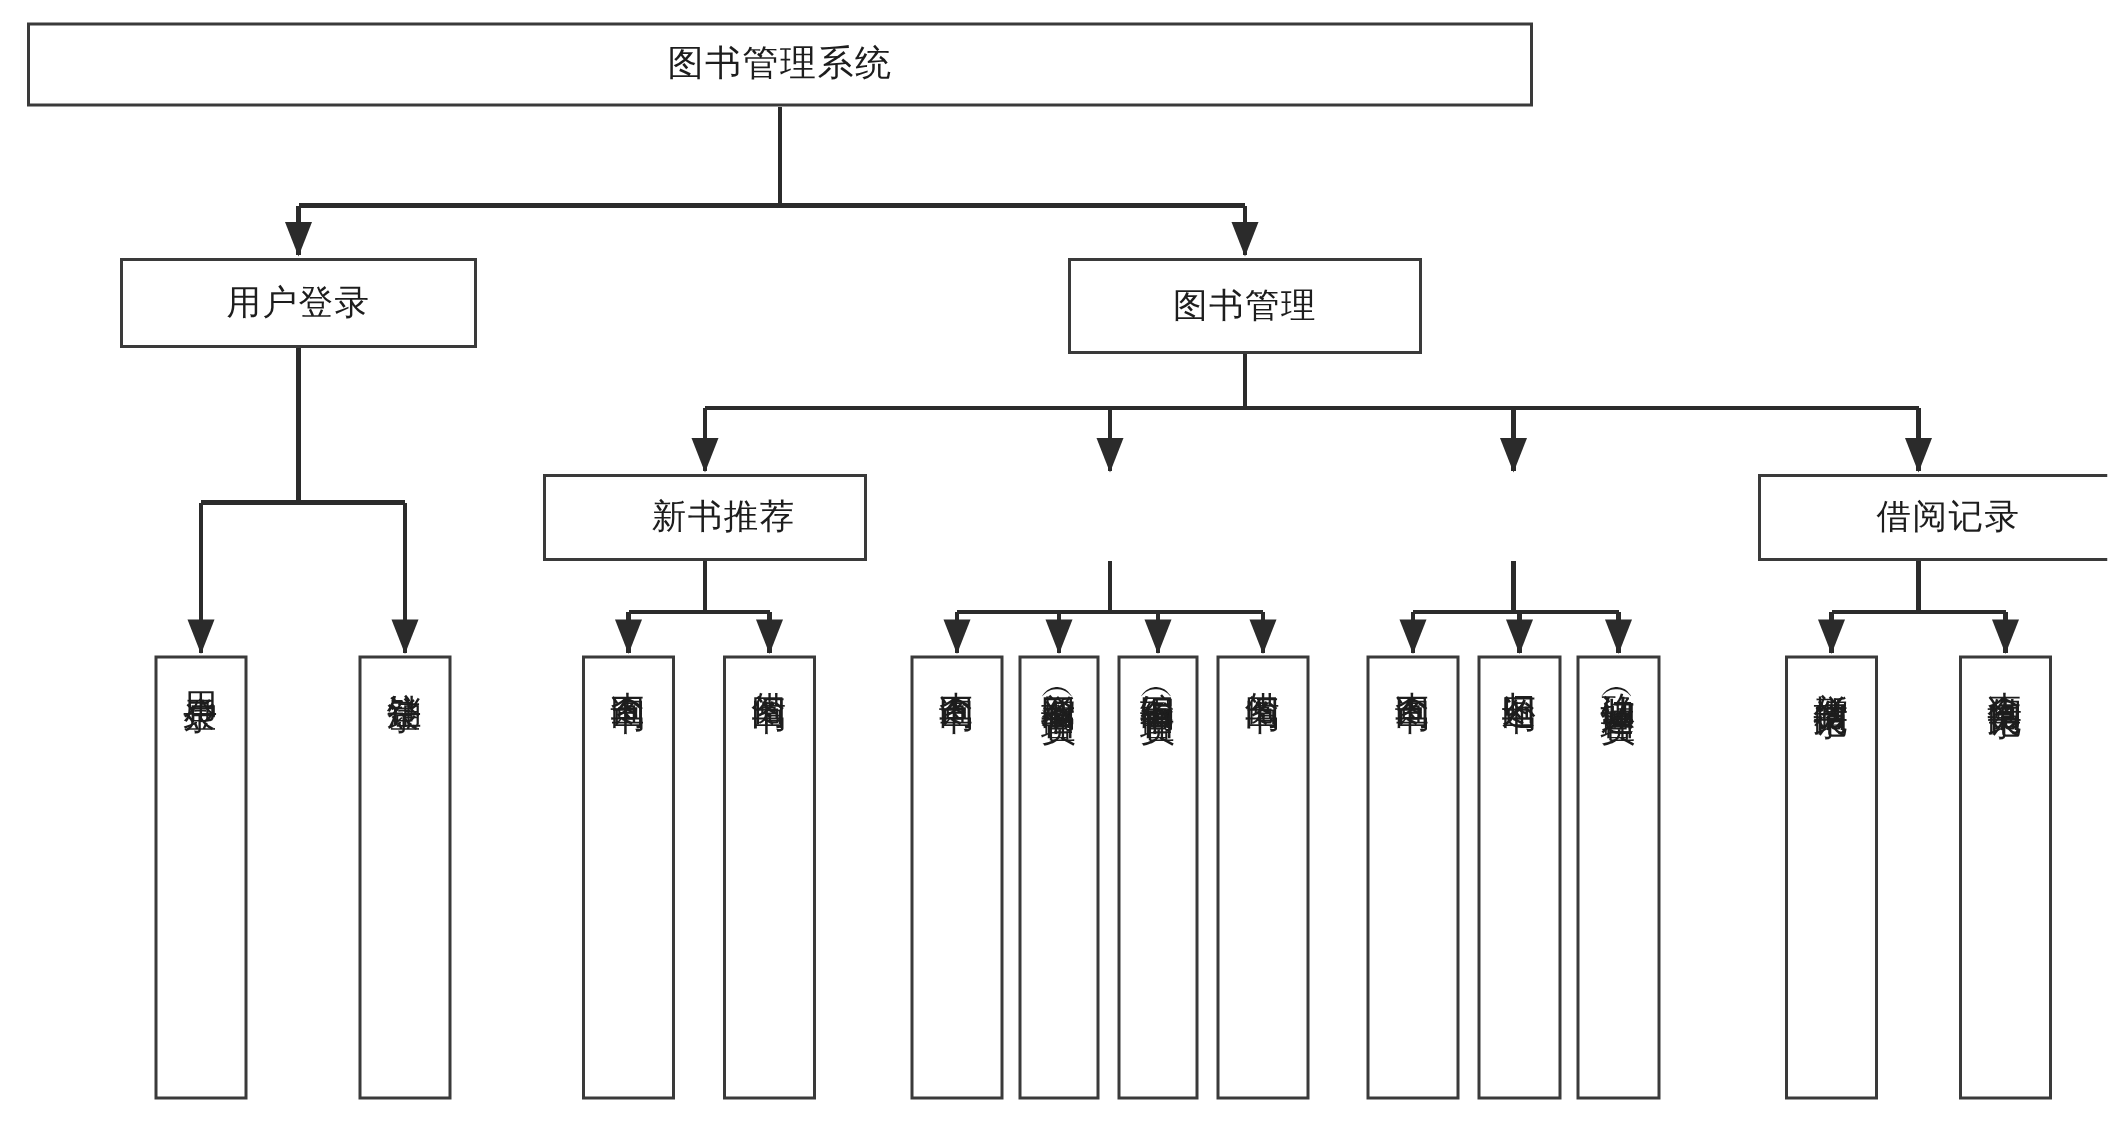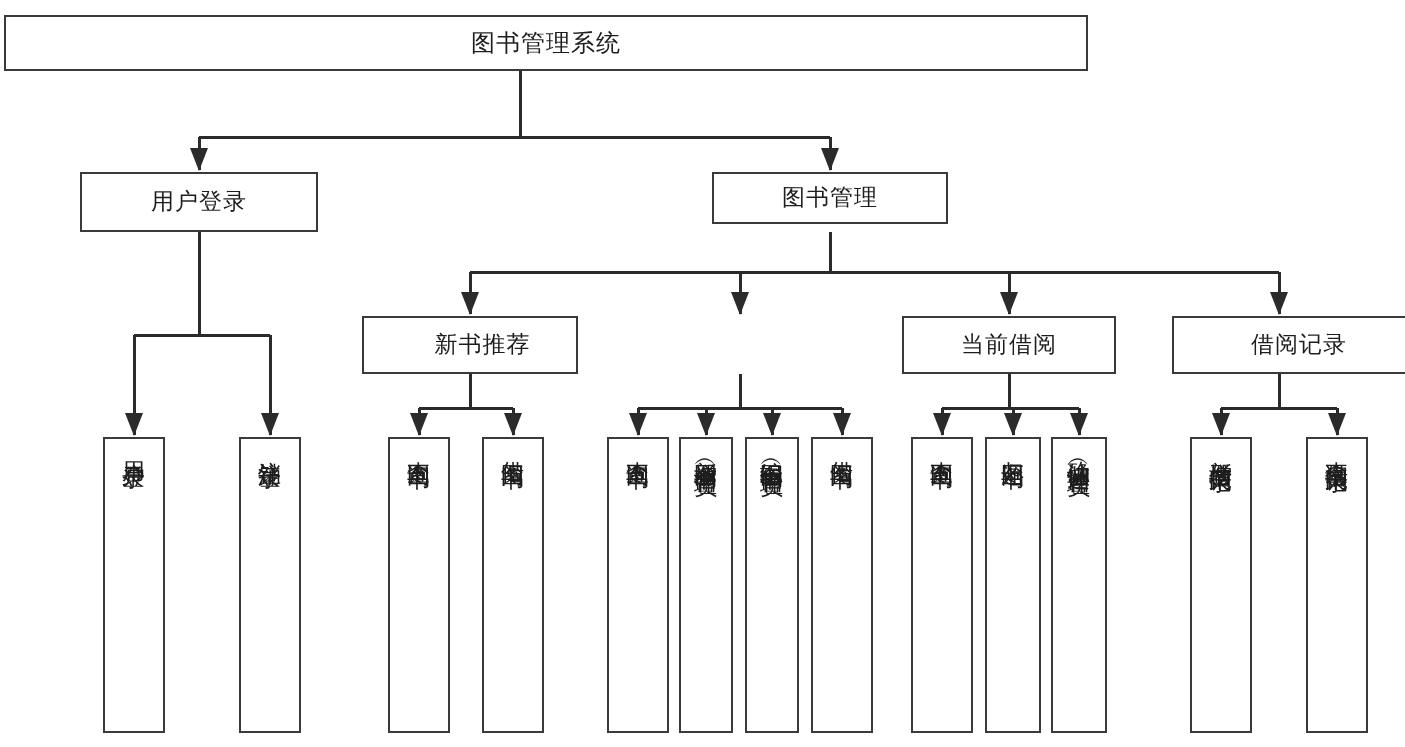--- a/index.html
+++ b/index.html
@@ -121,36 +121,33 @@
       <line x1="1079" y1="408" x2="1079" y2="435" stroke="#2b2b2b" stroke-width="3" shape-rendering="crispEdges"></line>
       <polygon points="1070,413 1088,413 1079,436" fill="#2b2b2b"></polygon>
       <line x1="1279" y1="374" x2="1279" y2="408" stroke="#2b2b2b" stroke-width="3" shape-rendering="crispEdges"></line>
       <line x1="1221" y1="408" x2="1337" y2="408" stroke="#2b2b2b" stroke-width="3" shape-rendering="crispEdges"></line>
       <line x1="1221" y1="408" x2="1221" y2="435" stroke="#2b2b2b" stroke-width="3" shape-rendering="crispEdges"></line>
       <polygon points="1212,413 1230,413 1221,436" fill="#2b2b2b"></polygon>
       <line x1="1337" y1="408" x2="1337" y2="435" stroke="#2b2b2b" stroke-width="3" shape-rendering="crispEdges"></line>
       <polygon points="1328,413 1346,413 1337,436" fill="#2b2b2b"></polygon>
     </svg>
 
-  <div class="node horiz" id="n-root" style="left: 4px; top: 15px; width: 1084px; height: 56px;">
+  <div class="node horiz" id="n-root" style="left: 18px; top: 15px; width: 1004px; height: 56px;">
     <span class="node-title">图书管理系统</span>
   </div>
 
   <div class="node horiz" id="n-user_login" style="left: 80px; top: 172px; width: 238px; height: 60px;">
     <span>用户登录</span>
   </div>
-  <div class="node horiz" id="n-book_manage" style="left: 712px; top: 172px; width: 236px; height: 52px;">
+  <div class="node horiz" id="n-book_manage" style="left: 712px; top: 172px; width: 236px; height: 64px;">
     <span>图书管理</span>
   </div>
 
   <div class="node horiz" id="n-new_book_rec" style="left: 362px; top: 316px; width: 216px; height: 58px; padding-left: 25px;">
     <span>新书推荐</span>
-  </div>
-  <div class="node horiz" id="n-current_borrow" style="left: 902px; top: 316px; width: 214px; height: 58px;">
-    <span>当前借阅</span>
   </div>
   <div class="node horiz" id="n-borrow_record" style="left: 1172px; top: 316px; width: 254px; height: 58px;">
     <span>借阅记录</span>
   </div>
 
   <div class="node vert" id="n-leaf_user_login" style="left: 103px; top: 437px; width: 62px; height: 296px;">
     <span class="vlabel">用户登录</span>
   </div>
   <div class="node vert" id="n-leaf_logout" style="left: 239px; top: 437px; width: 62px; height: 296px;">
     <span class="vlabel">注销登录</span>

